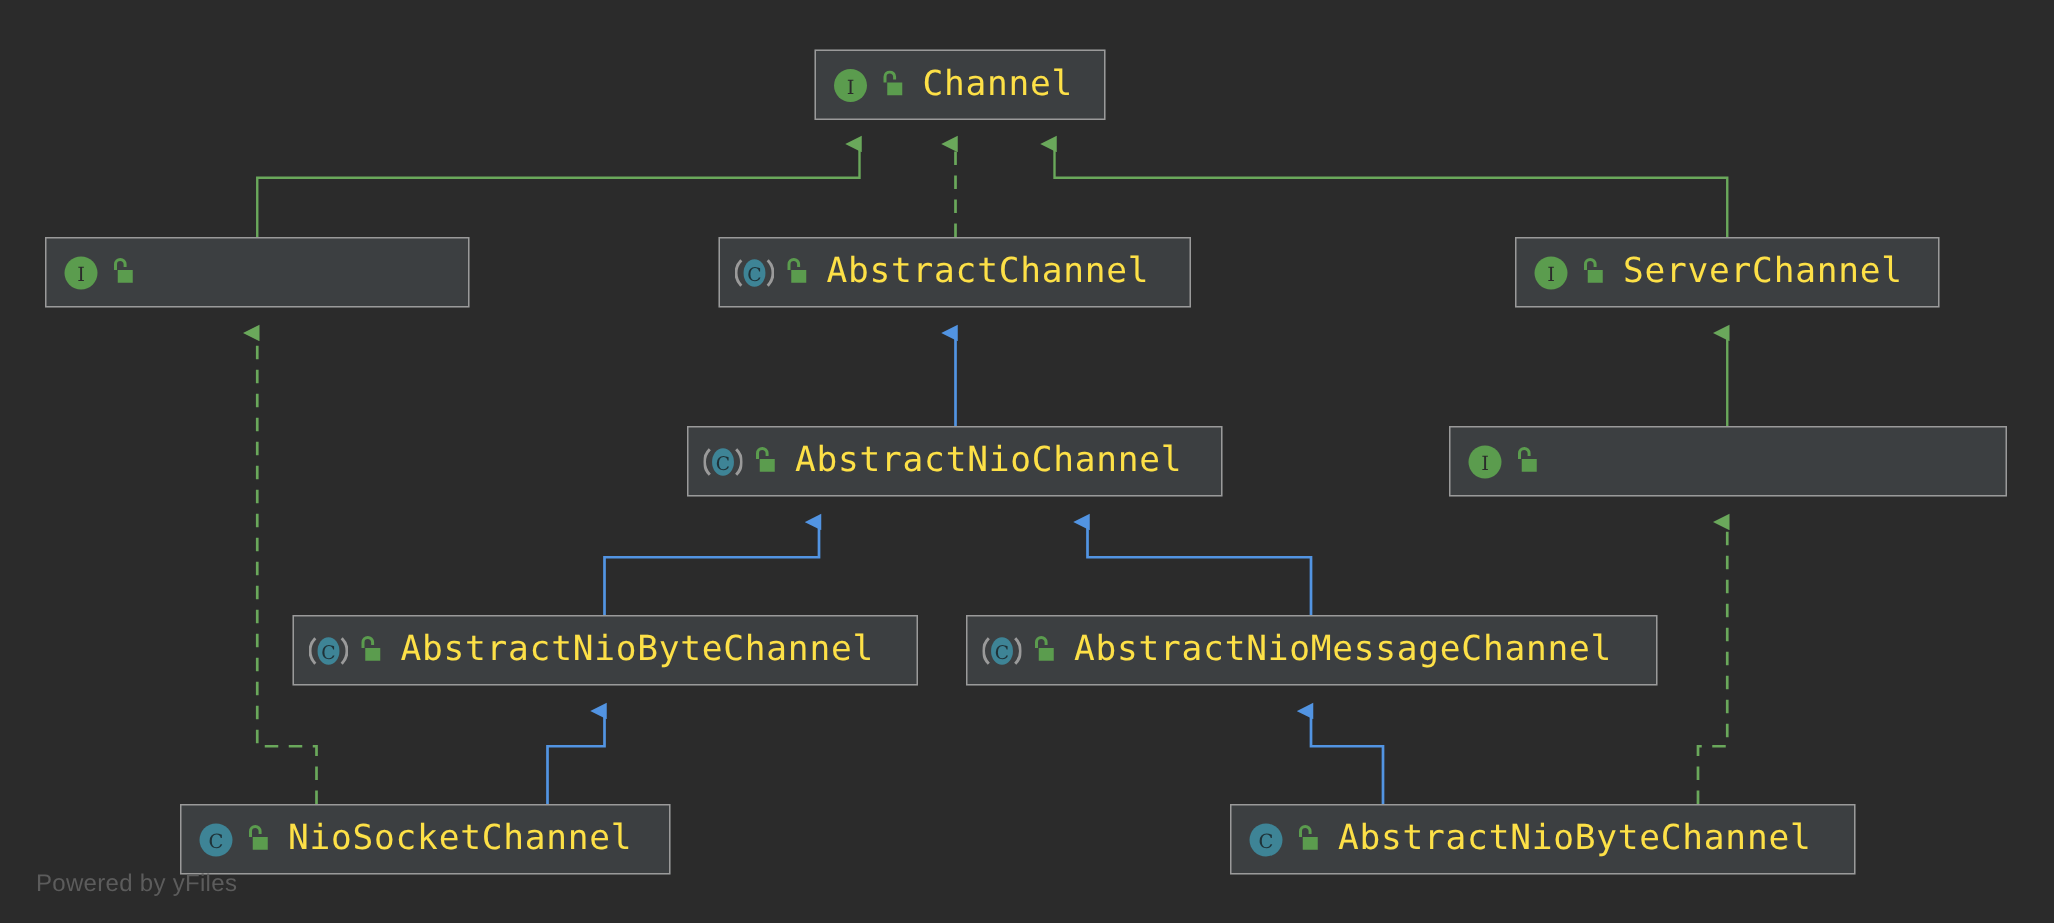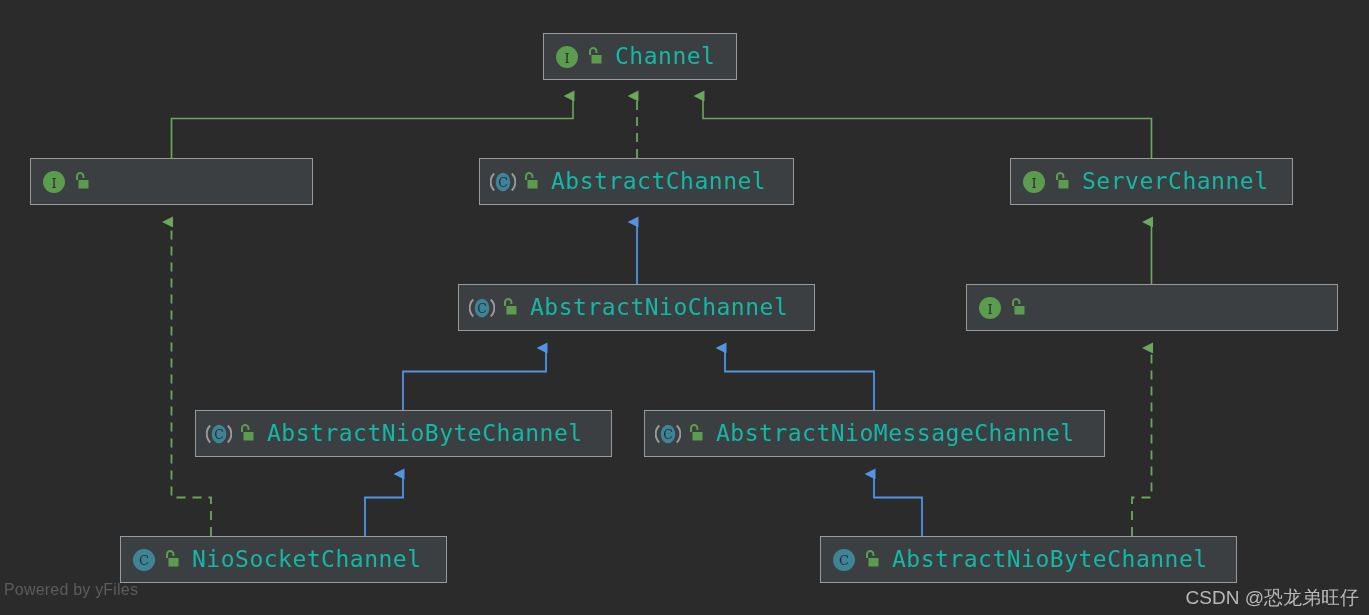--- a/index.html
+++ b/index.html
@@ -20,35 +20,35 @@
     border:1px solid #9a9a9a;
     display:flex;
     align-items:center;
     height:47px;
     padding:0 14px 0 10px;
     white-space:nowrap;
   }
   .node .label{
     font-family:"DejaVu Sans Mono","Liberation Mono",monospace;
     font-size:23px;
-    color:#14b8a6;
+    color:#fde047;
     letter-spacing:0.5px;
     margin-left:12px;
     line-height:1;
   }
   .icons{display:flex;align-items:center;gap:6px;flex:0 0 auto;}
 
   
   .ic{width:26px;height:26px;flex:0 0 auto;display:block;}
 
   
   .lock{width:17px;height:19px;flex:0 0 auto;display:block;}
 
   .watermark-yfiles{
-    position:absolute;left:4px;top:581px;
+    position:absolute;left:24px;top:581px;
     font-family:"Liberation Sans","DejaVu Sans",sans-serif;
     font-size:16px;color:#5c5c5c;letter-spacing:0.2px;
   }
   .watermark-csdn{
     position:absolute;right:10px;top:585px;
     font-family:"Liberation Sans","DejaVu Sans",sans-serif;
     font-size:19px;color:#b9b9b9;
   }
 </style>
 </head>
@@ -229,15 +229,14 @@
       </svg>
       <svg class="lock" viewBox="0 0 17 19">
         <path d="M4 8 L4 4.2 A3.2 3.2 0 0 1 10.4 4.2 L10.4 6" fill="none" stroke="#5b9c4e" stroke-width="2"></path>
         <rect x="5.5" y="8" width="10" height="8.5" fill="#5b9c4e"></rect>
       </svg>
     </span>
     <span class="label">AbstractNioByteChannel</span>
   </div>
 
   <div class="watermark-yfiles">Powered by yFiles</div>
-  <div class="watermark-csdn">CSDN @恐龙弟旺仔</div>
 
 </div>
 
 </body></html>

